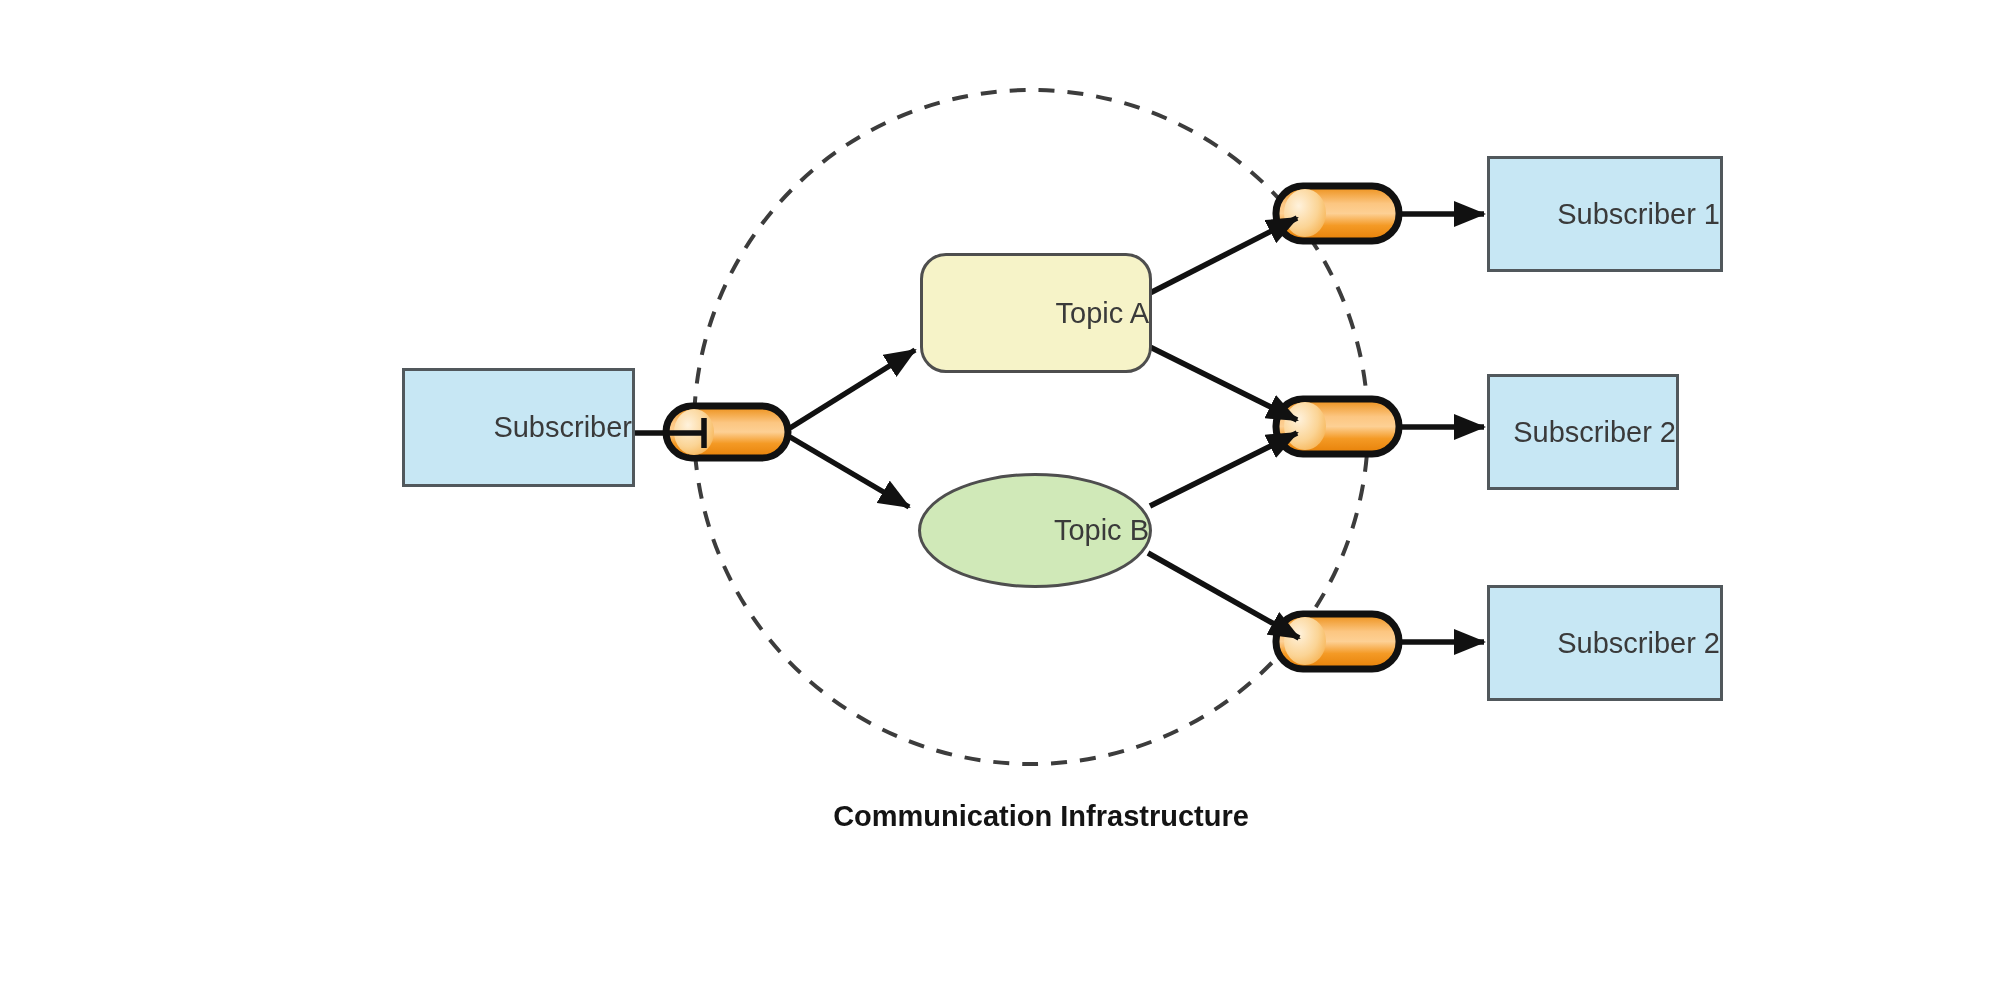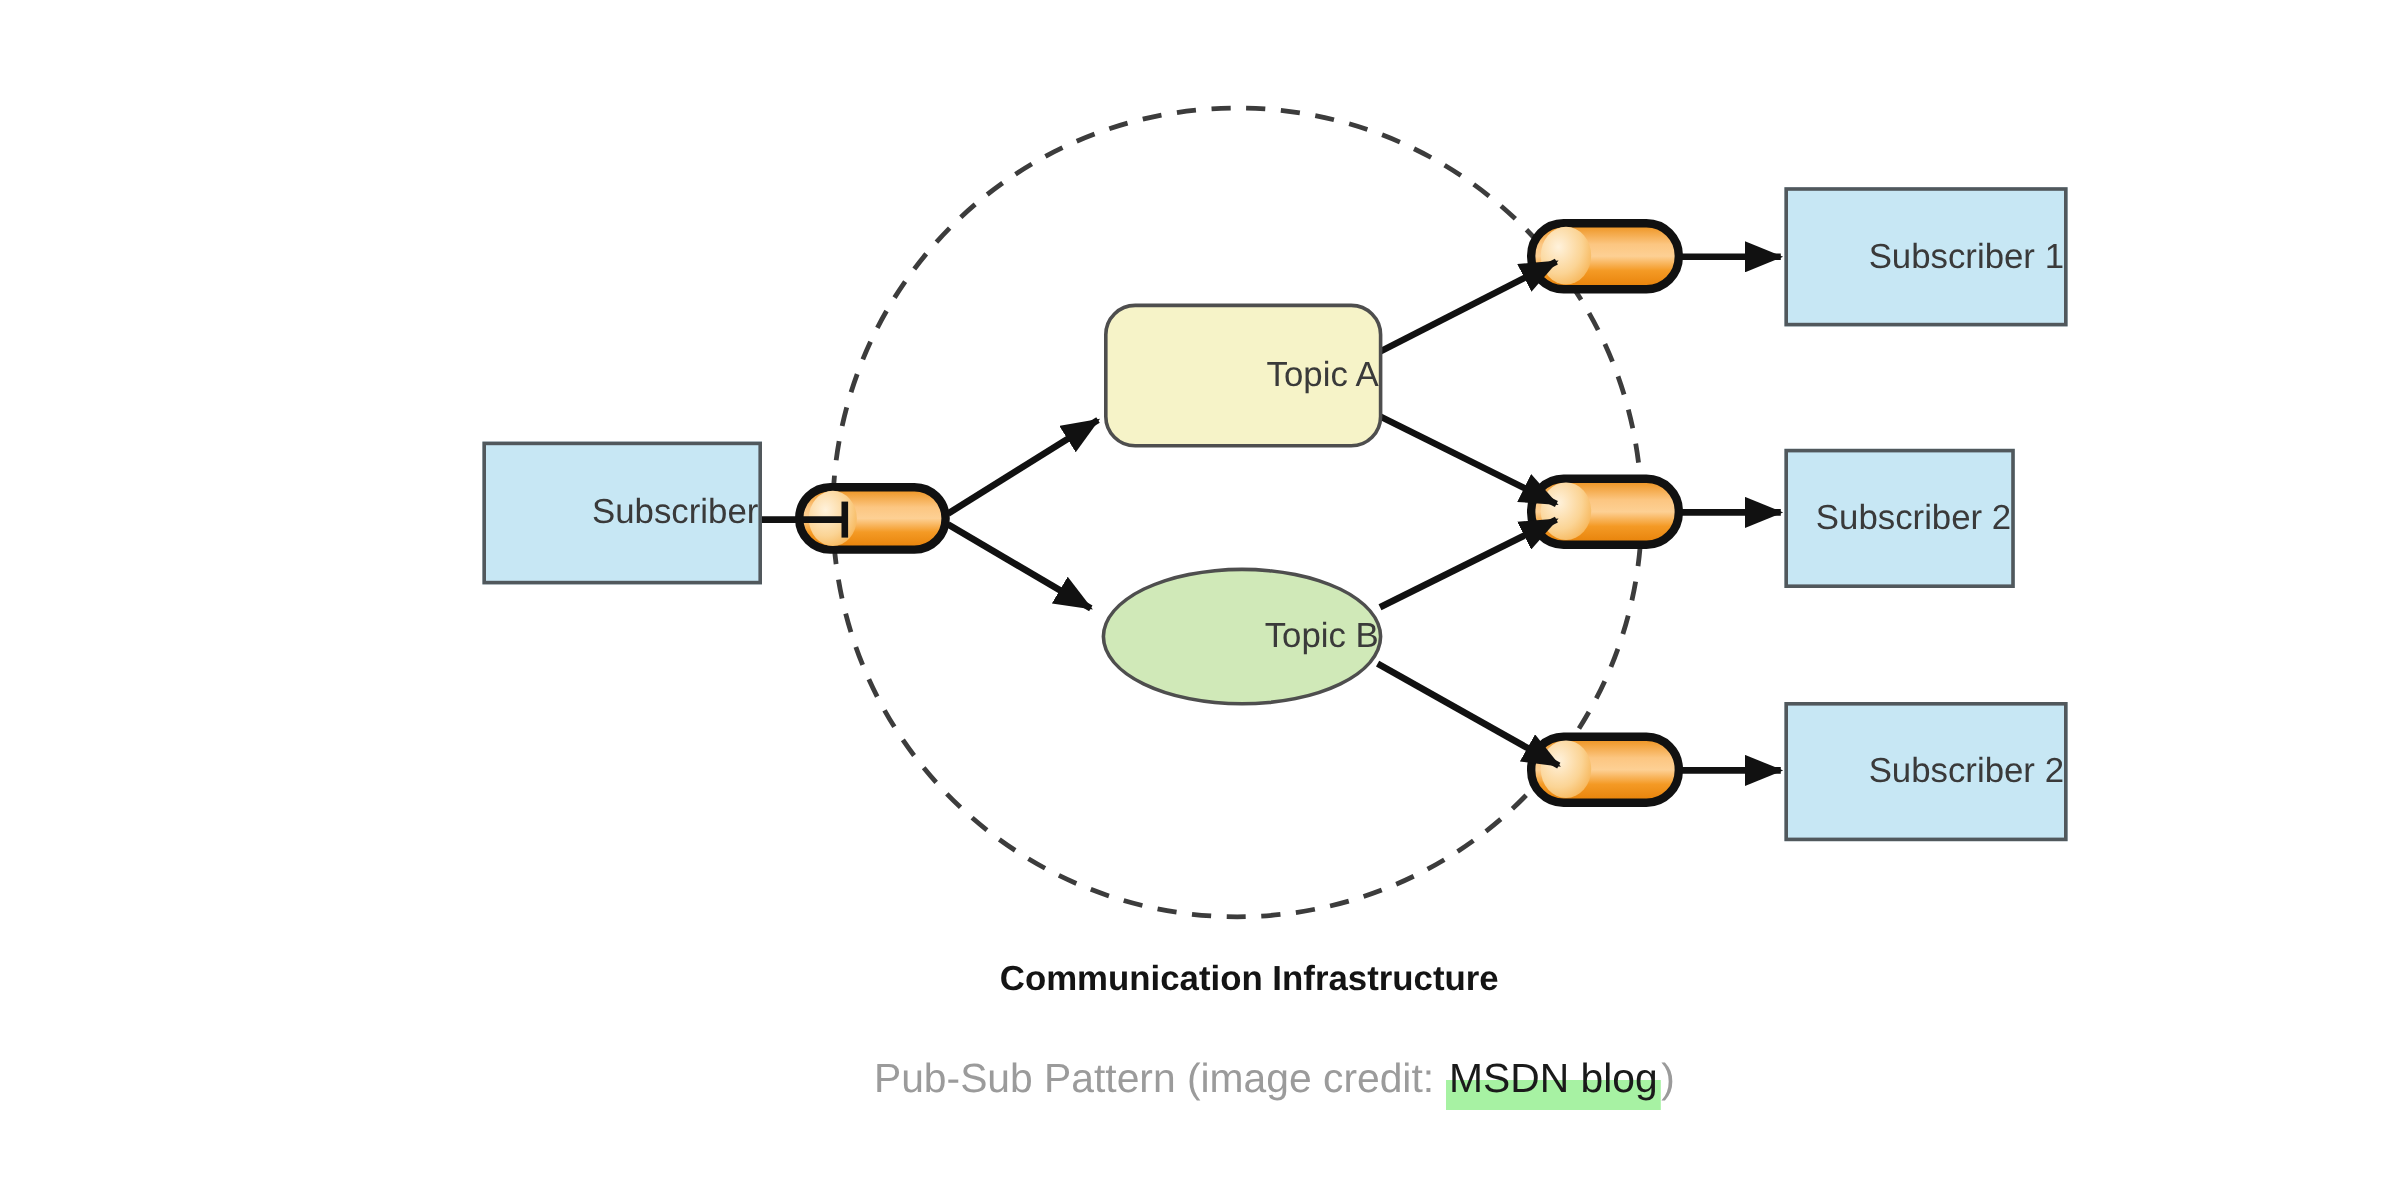--- a/index.html
+++ b/index.html
@@ -96,15 +96,14 @@
   <div class="node endpoint" style="left:1487px;top:374px;width:192px;height:116px;">
     <span>Subscriber 2</span>
   </div>
 
   <div class="node endpoint" style="left:1487px;top:585px;width:236px;height:116px;">
     <span>Subscriber 2</span>
   </div>
 
   <div class="boundary-label" style="left:741px;top:800px;width:600px;">Communication Infrastructure</div>
 
-  <div class="caption" style="left:562px;top:880px;width:1000px;"><span>Pub-Sub Pattern (image credit: </span><a href="#" class="caption-link">MSDN blog</a><span>)</span></div>
 
 </div>
 
 </body></html>

